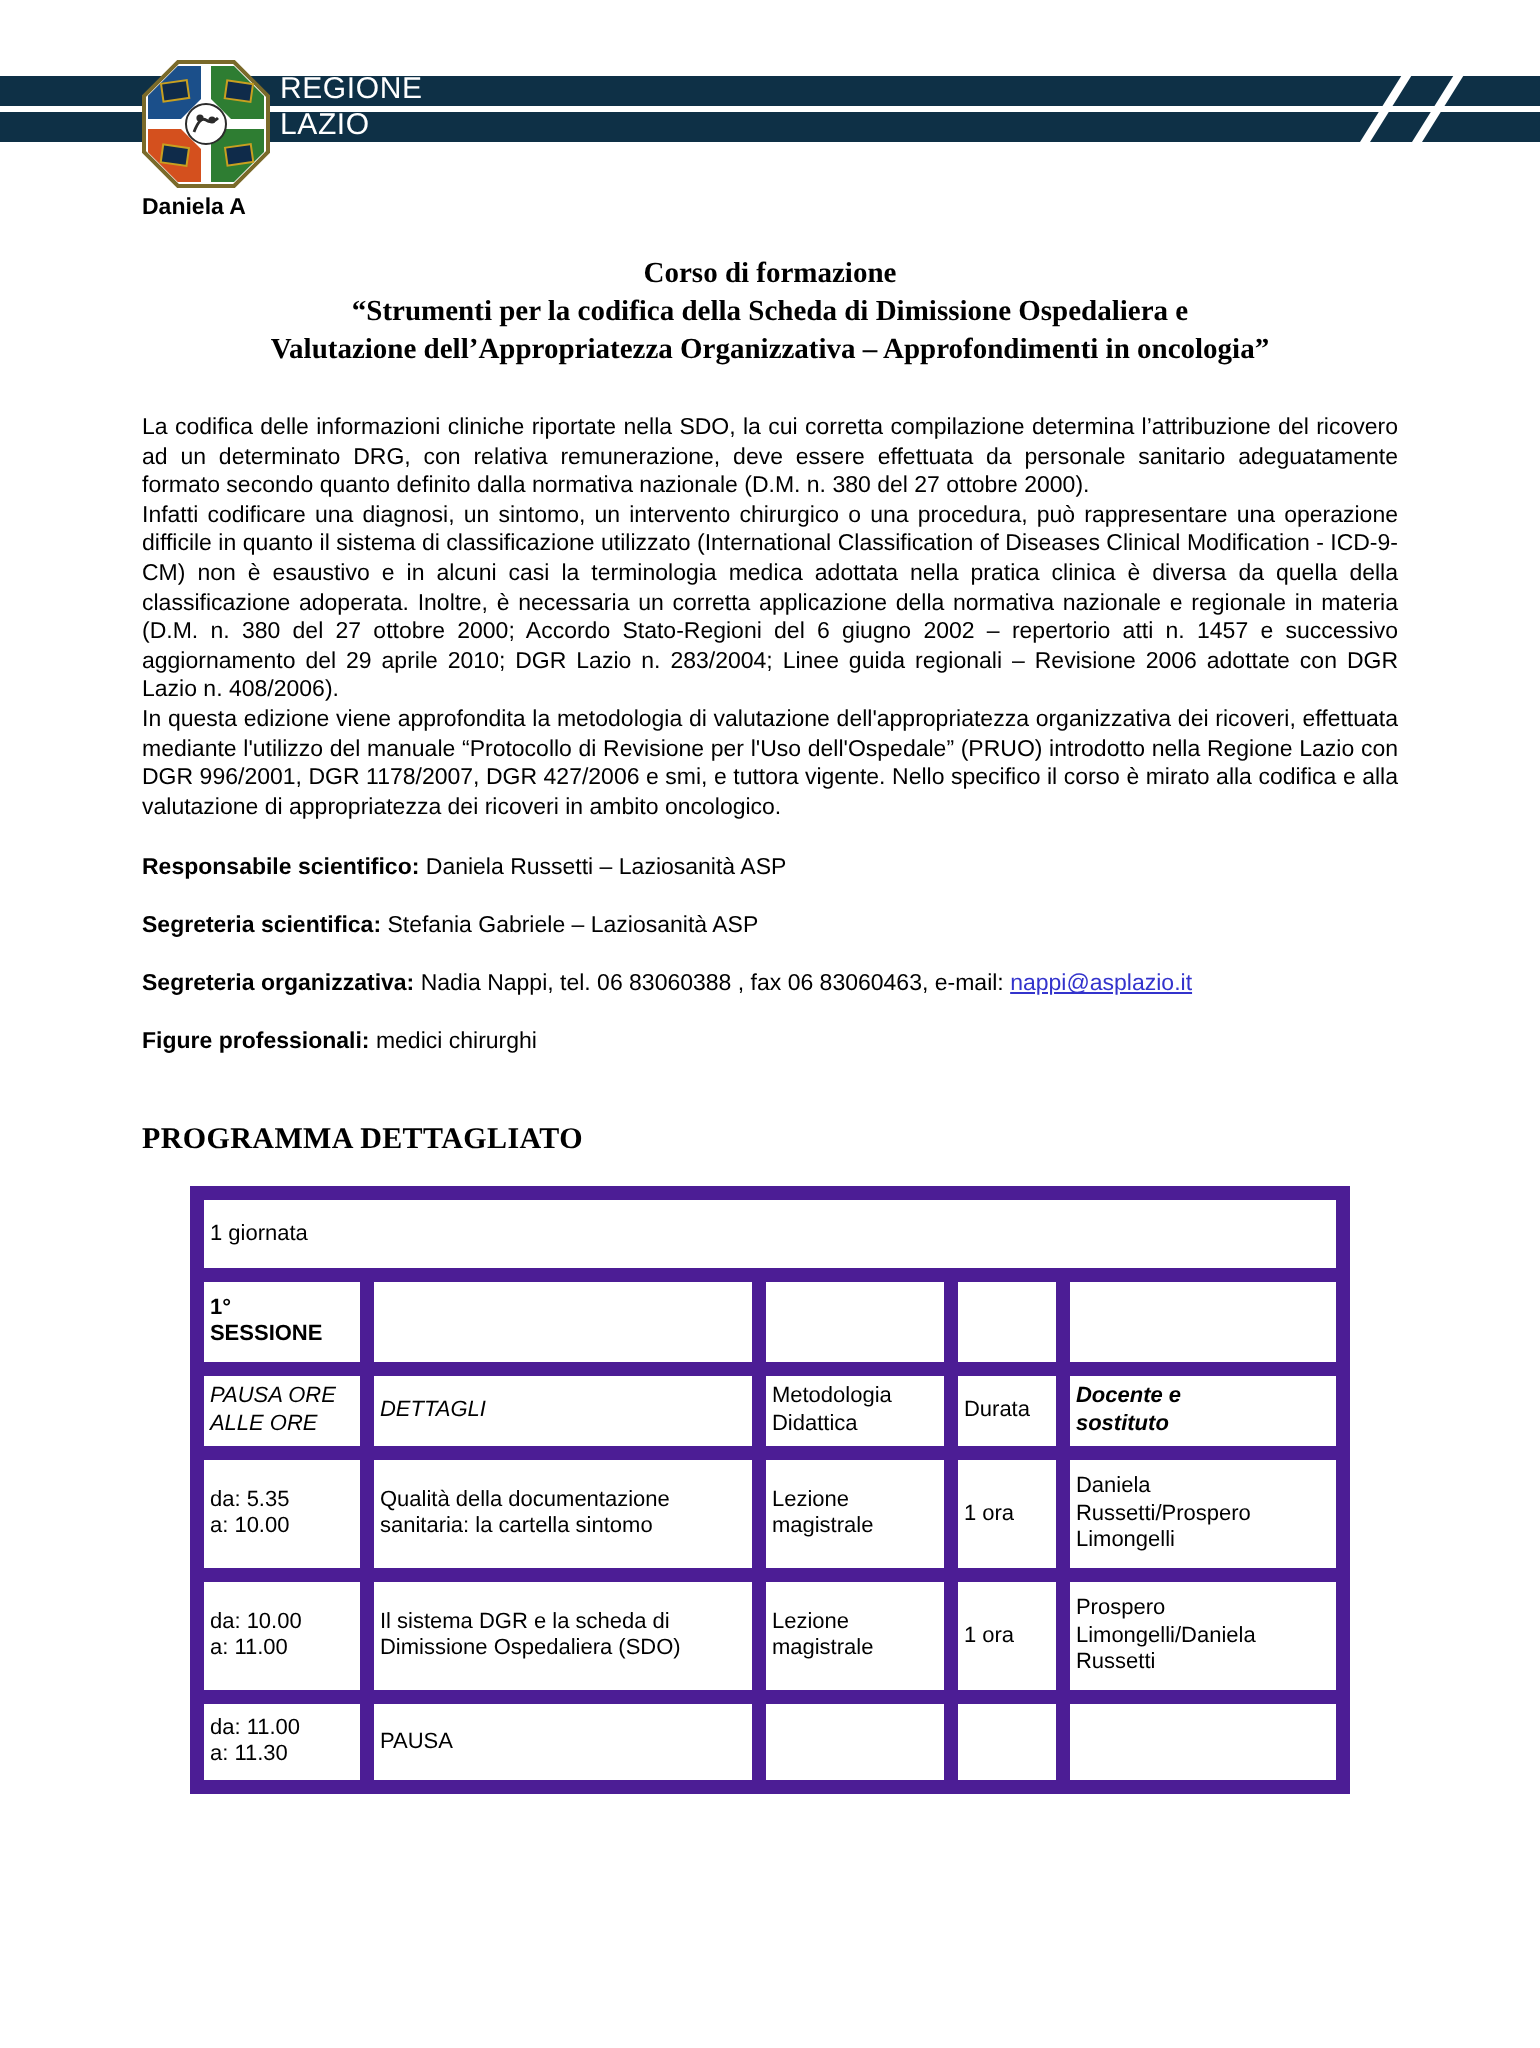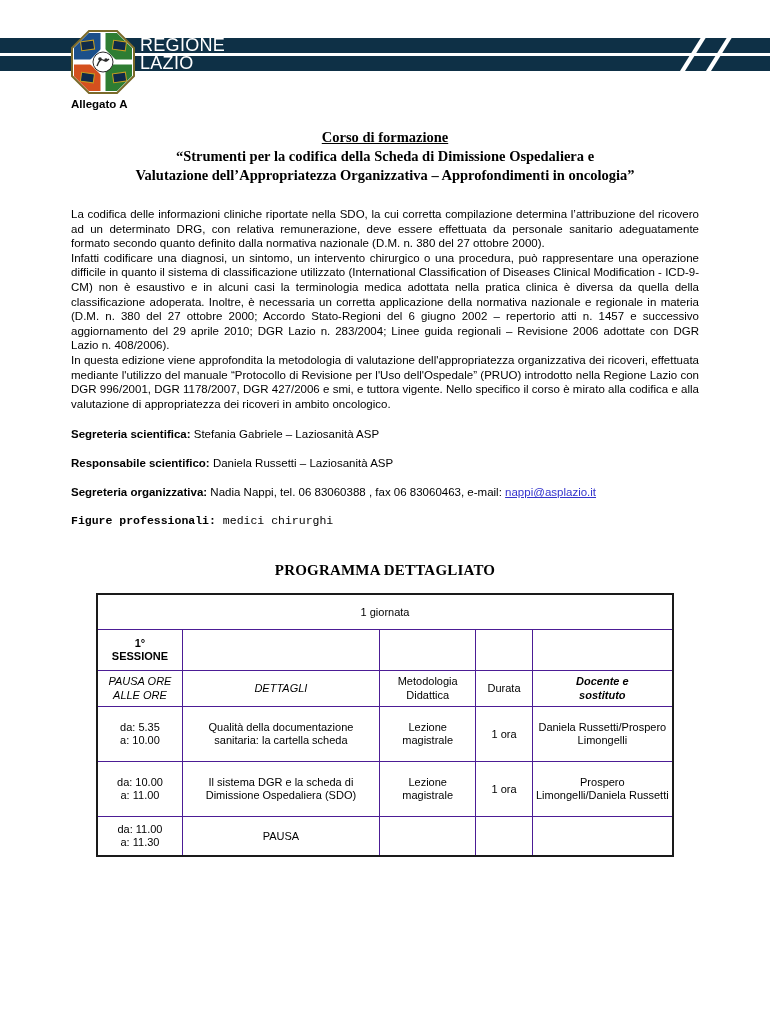--- a/index.html
+++ b/index.html
@@ -55,21 +55,21 @@
     height: 66px;
   }
   .emblem svg { display: block; }
 
   .brand-text {
     position: absolute;
     left: 140px;
     top: 36px;
     color: #ffffff;
     font-family: "Liberation Sans", sans-serif;
-    font-size: 18px;
+    font-size: 15px;
     font-weight: 400;
     line-height: 18px;
     letter-spacing: 0.3px;
   }
   .brand-text div { height: 18px; }
 
   
   .doc {
     position: absolute;
     left: 71px;
@@ -85,21 +85,21 @@
   }
 
   .course-title {
     font-family: "Liberation Serif", serif;
     font-weight: bold;
     font-size: 14.5px;
     text-align: center;
     line-height: 19px;
     margin: 0 0 22px 0;
   }
-  .course-title .line1 { display: block; text-decoration: underline; }
+  .course-title .line1 { display: block; }
   .course-title .line2 { display: block; }
   .course-title .line3 { display: block; }
 
   .section-head {
     font-size: 11.5px;
     font-weight: bold;
     font-family: "Liberation Sans", sans-serif;
     margin: 0 0 12px 0;
   }
 
@@ -112,48 +112,47 @@
   .abstract p { margin: 0; }
 
   .roles {
     margin-top: 16px;
   }
   .role-line {
     font-size: 11.5px;
     line-height: 14px;
     margin-bottom: 15px;
   }
-  .role-line:last-child { margin-bottom: 0; font-family: Liberation Mono, monospace; }
+  .role-line:last-child { margin-bottom: 0; }
   .role-label { font-weight: bold; }
   .mail-link {
     color: #3333cc;
     text-decoration: underline;
   }
 
   
   .programme-title {
     font-family: "Liberation Serif", serif;
     font-weight: bold;
     font-size: 15px;
-    text-align: center;
+    text-align: left;
     margin: 34px 0 14px 0;
     letter-spacing: 0.2px;
   }
 
   table.programme {
     border-collapse: collapse;
     margin: 0 auto;
     width: 578px;
     table-layout: fixed;
     border: 2px solid #1a1a1a;
   }
   table.programme td {
-    border: 1px solid #4c1d95;
+    border: 7px solid #4c1d95;
     padding: 4px 3px;
-    text-align: center;
     vertical-align: middle;
     font-size: 11px;
     line-height: 13.5px;
     font-family: "Liberation Sans", sans-serif;
   }
 
   td.day-row {
     height: 26px;
     font-size: 11.5px;
   }
@@ -233,41 +232,41 @@
   </div>
 
   <div class="brand-text">
     <div>REGIONE</div>
     <div>LAZIO</div>
   </div>
 </div>
 
 <div class="doc">
 
-  <div class="allegato">Allegato A</div>
+  <div class="allegato">Daniela A</div>
 
   <div class="course-title">
     <span class="line1">Corso di formazione</span>
     <span class="line2">“Strumenti per la codifica della Scheda di Dimissione Ospedaliera e</span>
     <span class="line3">Valutazione dell’Appropriatezza Organizzativa – Approfondimenti in oncologia”</span>
   </div>
 
 
   <div class="abstract">
     <p>La codifica delle informazioni cliniche riportate nella SDO, la cui corretta compilazione determina l’attribuzione del ricovero ad un determinato DRG, con relativa remunerazione, deve essere effettuata da personale sanitario adeguatamente formato secondo quanto definito dalla normativa nazionale (D.M. n. 380 del 27 ottobre 2000).</p>
     <p>Infatti codificare una diagnosi, un sintomo, un intervento chirurgico o una procedura, può rappresentare una operazione difficile in quanto il sistema di classificazione utilizzato (International Classification of Diseases Clinical Modification - ICD-9-CM) non è esaustivo e in alcuni casi la terminologia medica adottata nella pratica clinica è diversa da quella della classificazione adoperata. Inoltre, è necessaria un corretta applicazione della normativa nazionale e regionale in materia (D.M. n. 380 del 27 ottobre 2000; Accordo Stato-Regioni del 6 giugno 2002 – repertorio atti n. 1457 e successivo aggiornamento del 29 aprile 2010; DGR Lazio n. 283/2004; Linee guida regionali – Revisione 2006 adottate con DGR Lazio n. 408/2006).</p>
     <p>In questa edizione viene approfondita la metodologia di valutazione dell'appropriatezza organizzativa dei ricoveri, effettuata mediante l'utilizzo del manuale “Protocollo di Revisione per l'Uso dell'Ospedale” (PRUO) introdotto nella Regione Lazio con DGR 996/2001, DGR 1178/2007, DGR 427/2006 e smi, e tuttora vigente. Nello specifico il corso è mirato alla codifica e alla valutazione di appropriatezza dei ricoveri in ambito oncologico.</p>
   </div>
 
   <div class="roles">
     <div class="role-line">
-      <span class="role-label">Segreteria scientifica:</span><span> Stefania Gabriele – Laziosanità ASP</span>
+      <span class="role-label">Responsabile scientifico:</span><span> Daniela Russetti – Laziosanità ASP</span>
     </div>
     <div class="role-line">
-      <span class="role-label">Responsabile scientifico:</span><span> Daniela Russetti – Laziosanità ASP</span>
+      <span class="role-label">Segreteria scientifica:</span><span> Stefania Gabriele – Laziosanità ASP</span>
     </div>
     <div class="role-line">
       <span class="role-label">Segreteria organizzativa:</span><span> Nadia Nappi, tel. 06 83060388 , fax 06 83060463, e-mail: </span><a class="mail-link" href="#">nappi@asplazio.it</a>
     </div>
     <div class="role-line">
       <span class="role-label">Figure professionali:</span><span> medici chirurghi</span>
     </div>
   </div>
 
   <div class="programme-title">PROGRAMMA DETTAGLIATO</div>
@@ -309,21 +308,21 @@
           <span>Docente e</span><br>
           <span>sostituto</span>
         </td>
       </tr>
 
       <tr>
         <td class="row-body">
           <span>da: 5.35</span><br>
           <span>a: 10.00</span>
         </td>
-        <td class="row-body">Qualità della documentazione sanitaria: la cartella scheda</td>
+        <td class="row-body">Qualità della documentazione sanitaria: la cartella sintomo</td>
         <td class="row-body">Lezione magistrale</td>
         <td class="row-body">1 ora</td>
         <td class="row-body">Daniela Russetti/Prospero Limongelli</td>
       </tr>
 
       <tr>
         <td class="row-body">
           <span>da: 10.00</span><br>
           <span>a: 11.00</span>
         </td>

